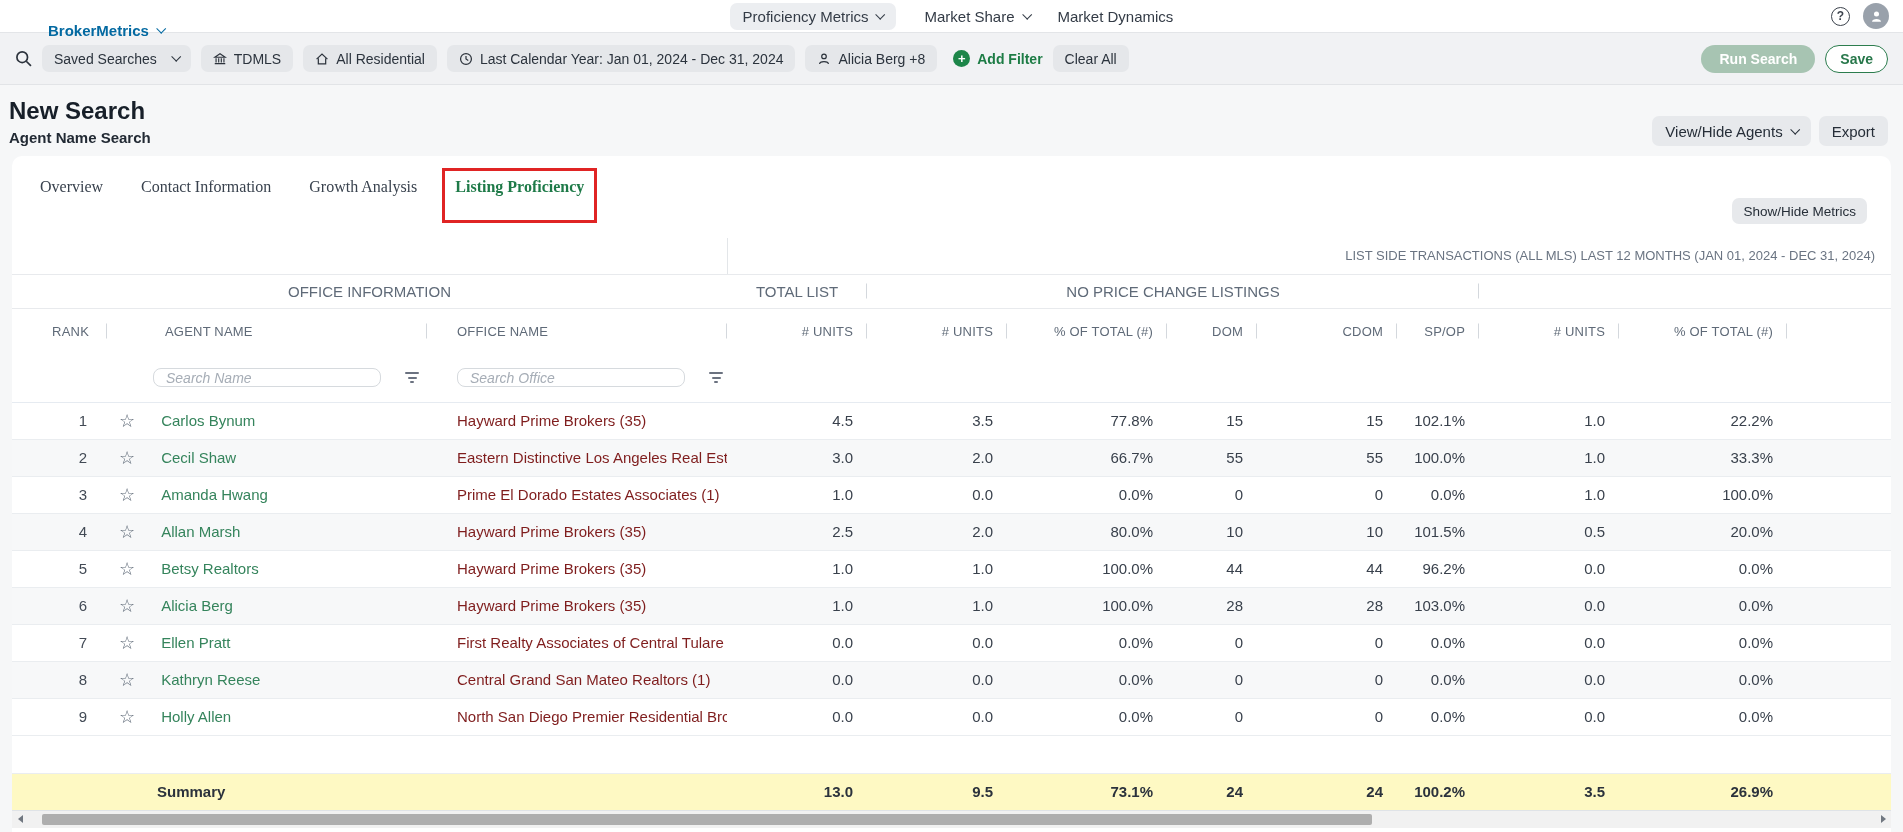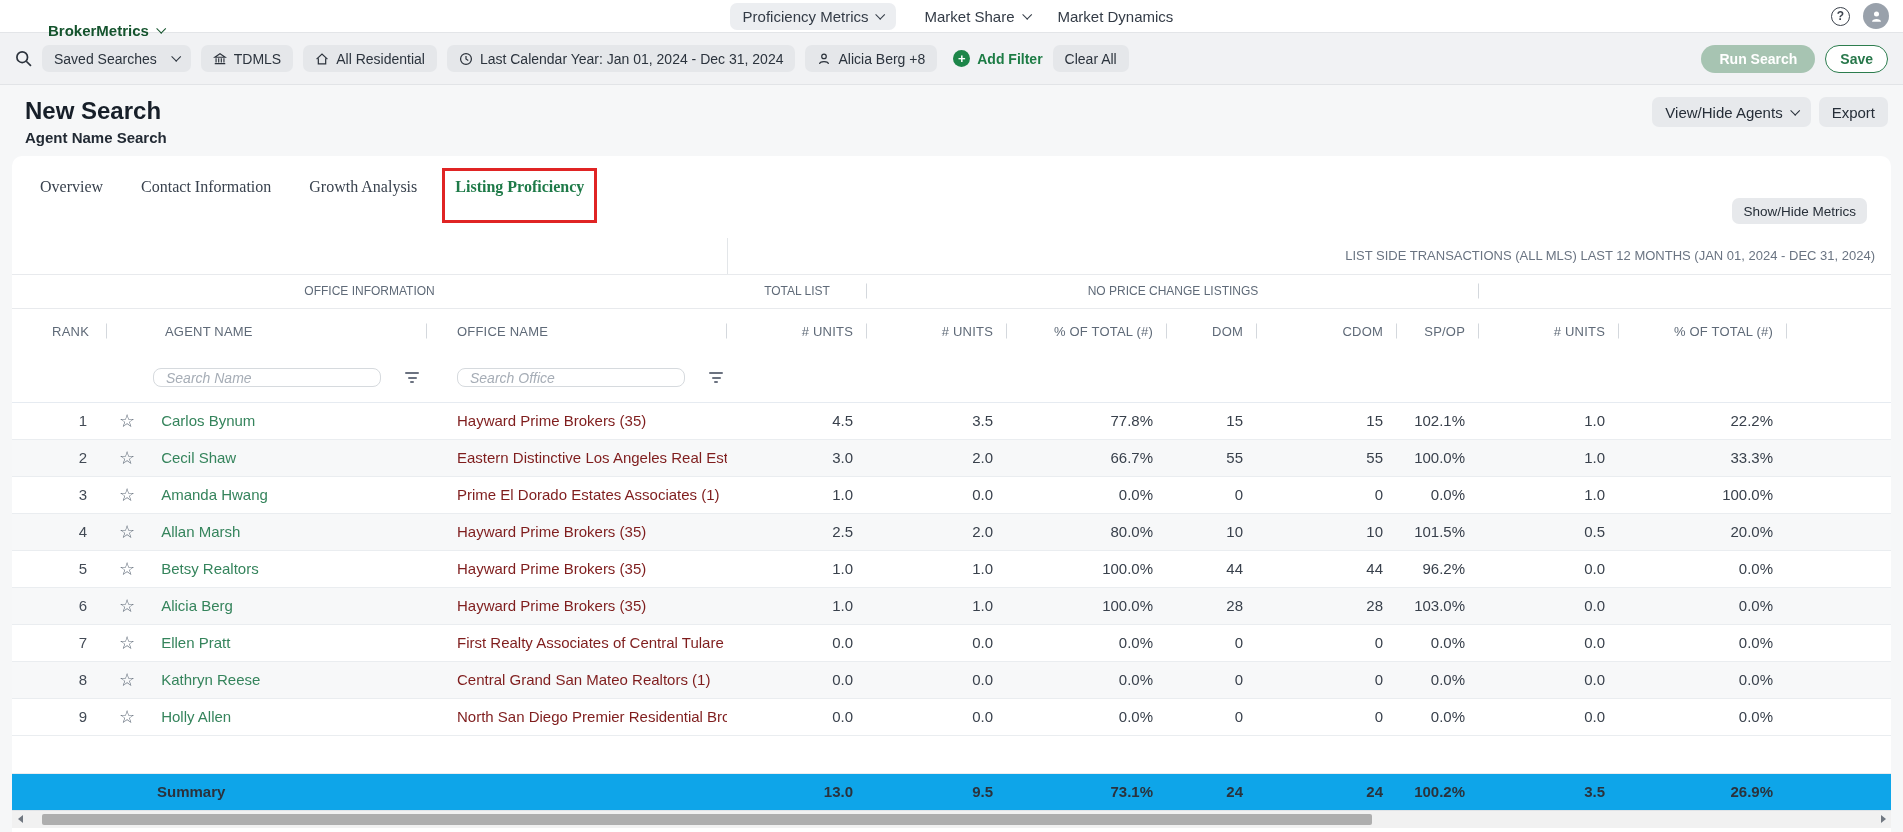--- a/index.html
+++ b/index.html
@@ -3,21 +3,21 @@
 <meta charset="utf-8">
 <style>
   * { margin:0; padding:0; box-sizing:border-box; }
   html,body { width:1903px; height:832px; overflow:hidden;
     font-family:"Liberation Sans", sans-serif; background:#f6f7f8; color:#2f3740; }
 
   
   .topnav { height:33px; background:#fff; border-bottom:1px solid #e3e5e8;
     display:flex; align-items:center; padding:0 14px; }
   .nav-left { display:flex; align-items:center; padding-left:34px; width:420px; }
-  .brand { font-size:15px; font-weight:700; color:#14532d; display:flex; align-items:center; cursor:pointer;margin-top:28px; }
+  .brand { font-size:15px; font-weight:700; color:#0369a1; display:flex; align-items:center; cursor:pointer;margin-top:28px; }
   .nav-center { flex:1; display:flex; justify-content:center; align-items:center; gap:28px; }
   .nav-item { font-size:15px; color:#333b46; cursor:pointer; display:flex; align-items:center; }
   .nav-item.pill { background:#eceef1; border-radius:7px; padding:5px 13px; }
   .nav-right { width:420px; display:flex; justify-content:flex-end; align-items:center; gap:13px; }
   .chev { width:7px; height:7px; border-right:1.5px solid currentColor; border-bottom:1.5px solid currentColor;
     display:inline-block; transform:rotate(45deg) translateY(-1px); margin-left:8px; margin-bottom:2px; }
   .help-icon { width:19px; height:19px; border:1.6px solid #3c434d; border-radius:50%;
     font-size:12px; font-weight:700; color:#3c434d; display:flex; align-items:center; justify-content:center; cursor:pointer; }
   .avatar { width:26px; height:26px; border-radius:50%; background:#99a1ab; display:flex; align-items:center; justify-content:center; cursor:pointer; }
 
@@ -30,21 +30,21 @@
   .addfilter { display:flex; align-items:center; gap:7px; color:#1d7c45; font-size:14px; font-weight:600; cursor:pointer; margin-left:6px; }
   .plus-circle { width:17px; height:17px; border-radius:50%; background:#1d8649; color:#fff; font-size:13px; font-weight:700;
     display:flex; align-items:center; justify-content:center; line-height:1; }
   .fb-spacer { flex:1; }
   .btn-run { background:#a7c4b2; color:#fff; font-size:14px; font-weight:600; border:none;
     border-radius:14px; height:28px; padding:0 18px; cursor:pointer; }
   .btn-save { background:#fff; color:#27774a; font-size:14px; font-weight:600; border:1.5px solid #2c7d4e;
     border-radius:14px; height:28px; padding:0 14px; cursor:pointer; }
 
   
-  .pagehead { display:flex; align-items:flex-start; padding:12px 15px 10px 25px; }
+  .pagehead { display:flex; align-items:flex-end; padding:12px 15px 10px 9px; }
   .ph-title { font-size:24px; font-weight:700; color:#171f29; }
   .ph-sub { font-size:15px; font-weight:700; color:#222a34; margin-top:4px; }
   .ph-right { margin-left:auto; display:flex; gap:8px; align-items:center; }
   .btn-gray { background:#e7e9ec; border:none; border-radius:7px; height:30px; padding:0 13px;
     font-size:15px; color:#262e38; display:flex; align-items:center; cursor:pointer; }
 
   
   .card { background:#fff; margin:0 12px; border-radius:10px 10px 0 0; height:700px; position:relative; }
   .tabs { display:flex; gap:38px; padding:22px 28px 0; height:56px; }
   .tab { font-size:16px; color:#39424e; cursor:pointer; white-space:nowrap;font-family:Liberation Serif, serif; }
@@ -53,21 +53,21 @@
     border:3px solid #e02424; pointer-events:none; }
   .metrics-btn { position:absolute; top:42px; right:24px; background:#e7e9ec; border:none; border-radius:7px;
     height:26px; padding:0 11px; font-size:13.5px; color:#262e38; cursor:pointer; }
 
   
   table { border-collapse:collapse; table-layout:fixed; width:1879px; margin-top:26px; }
   td, th { font-weight:normal; position:relative; overflow:hidden; white-space:nowrap; }
   .rowA td { height:36px; border-bottom:1px solid #e8eaed; }
   .rowA .blank-left { border-right:1px solid #e3e6e9; }
   .period { text-align:right; padding-right:16px; font-size:13px; color:#6a7482; }
-  .rowB th { height:34px; font-size:12px; color:#5f6a78; text-align:center; }
+  .rowB th { height:34px; font-size:15px; color:#5f6a78; text-align:center; }
   .rowB { border-bottom:1px solid #e8eaed; }
   .rowC th { height:46px; font-size:13px; color:#5f6a78; letter-spacing:.2px; }
   .tick::after { content:""; position:absolute; right:0; top:50%; transform:translateY(-50%);
     width:1px; height:15px; background:#d4d8dd; }
   .h-right { text-align:right; padding-right:14px; }
   .h-rank { text-align:right; padding-right:18px; }
   .h-agent { text-align:left; padding-left:58px; }
   .h-office { text-align:left; padding-left:30px; }
 
   .searchrow td { height:48px; border-bottom:1px solid #e6ebf1; }
@@ -83,21 +83,21 @@
   tbody tr { border-bottom:1px solid #eaedf0; }
   tbody tr:nth-child(even) { background:#f7f8f9; }
   tbody td { height:37px; font-size:15px; color:#39414c; }
   td.num { text-align:right; padding-right:14px; }
   td.rank { text-align:right; padding-right:20px; color:#424a55; }
   .agent-cell { display:flex; align-items:center; padding-left:12px; }
   .star { font-size:18px; color:#5f6a78; margin-right:26px; cursor:pointer; line-height:1; }
   .agent-link { color:#35845c; cursor:pointer; }
   td.office { padding-left:30px; color:#7f1d1d; }
   .spacer-row td { height:38px; }
-  tfoot tr { background:#0ea5e9; border-top:1px solid #dfe3e7; border-bottom:1px solid #dfe3e7; }
+  tfoot tr { background:#fef9c3; border-top:1px solid #dfe3e7; border-bottom:1px solid #dfe3e7; }
   tfoot td { height:37px; font-size:15px; font-weight:700; color:#2b323c; }
   .sum-label { padding-left:50px; }
 
   
   .hscroll { height:17px; background:#f1f1f1; display:flex; align-items:center; margin-top:0; }
   .scroll-arrow { width:16px; height:17px; display:flex; align-items:center; justify-content:center; cursor:pointer; }
   .tri-left { width:0; height:0; border-top:4px solid transparent; border-bottom:4px solid transparent; border-right:5px solid #707780; }
   .tri-right { width:0; height:0; border-top:4px solid transparent; border-bottom:4px solid transparent; border-left:5px solid #707780; }
   .scroll-track { flex:1; height:17px; position:relative; }
   .scroll-thumb { position:absolute; left:14px; top:3px; height:11px; width:72%; background:#aeaeae; border-radius:2px; cursor:grab; }

